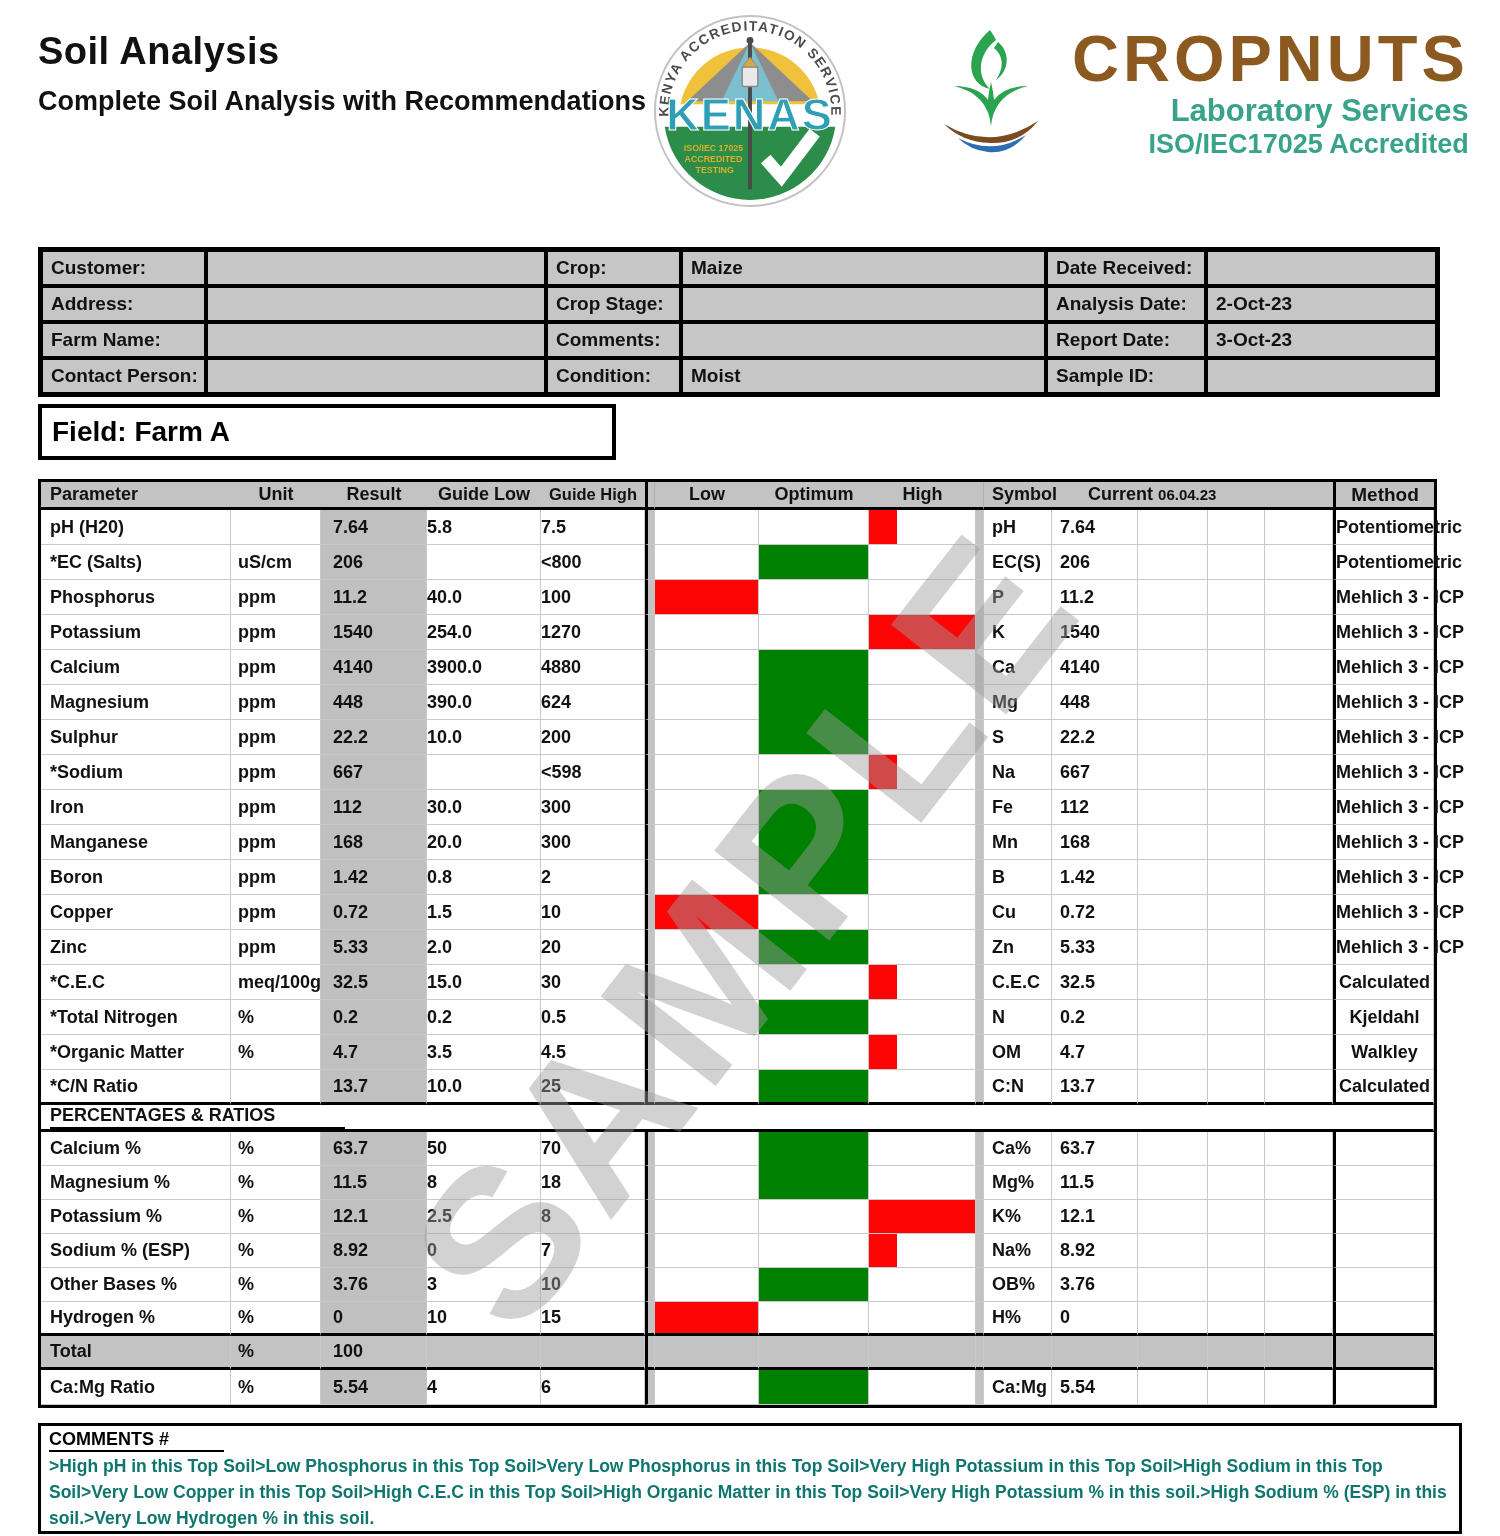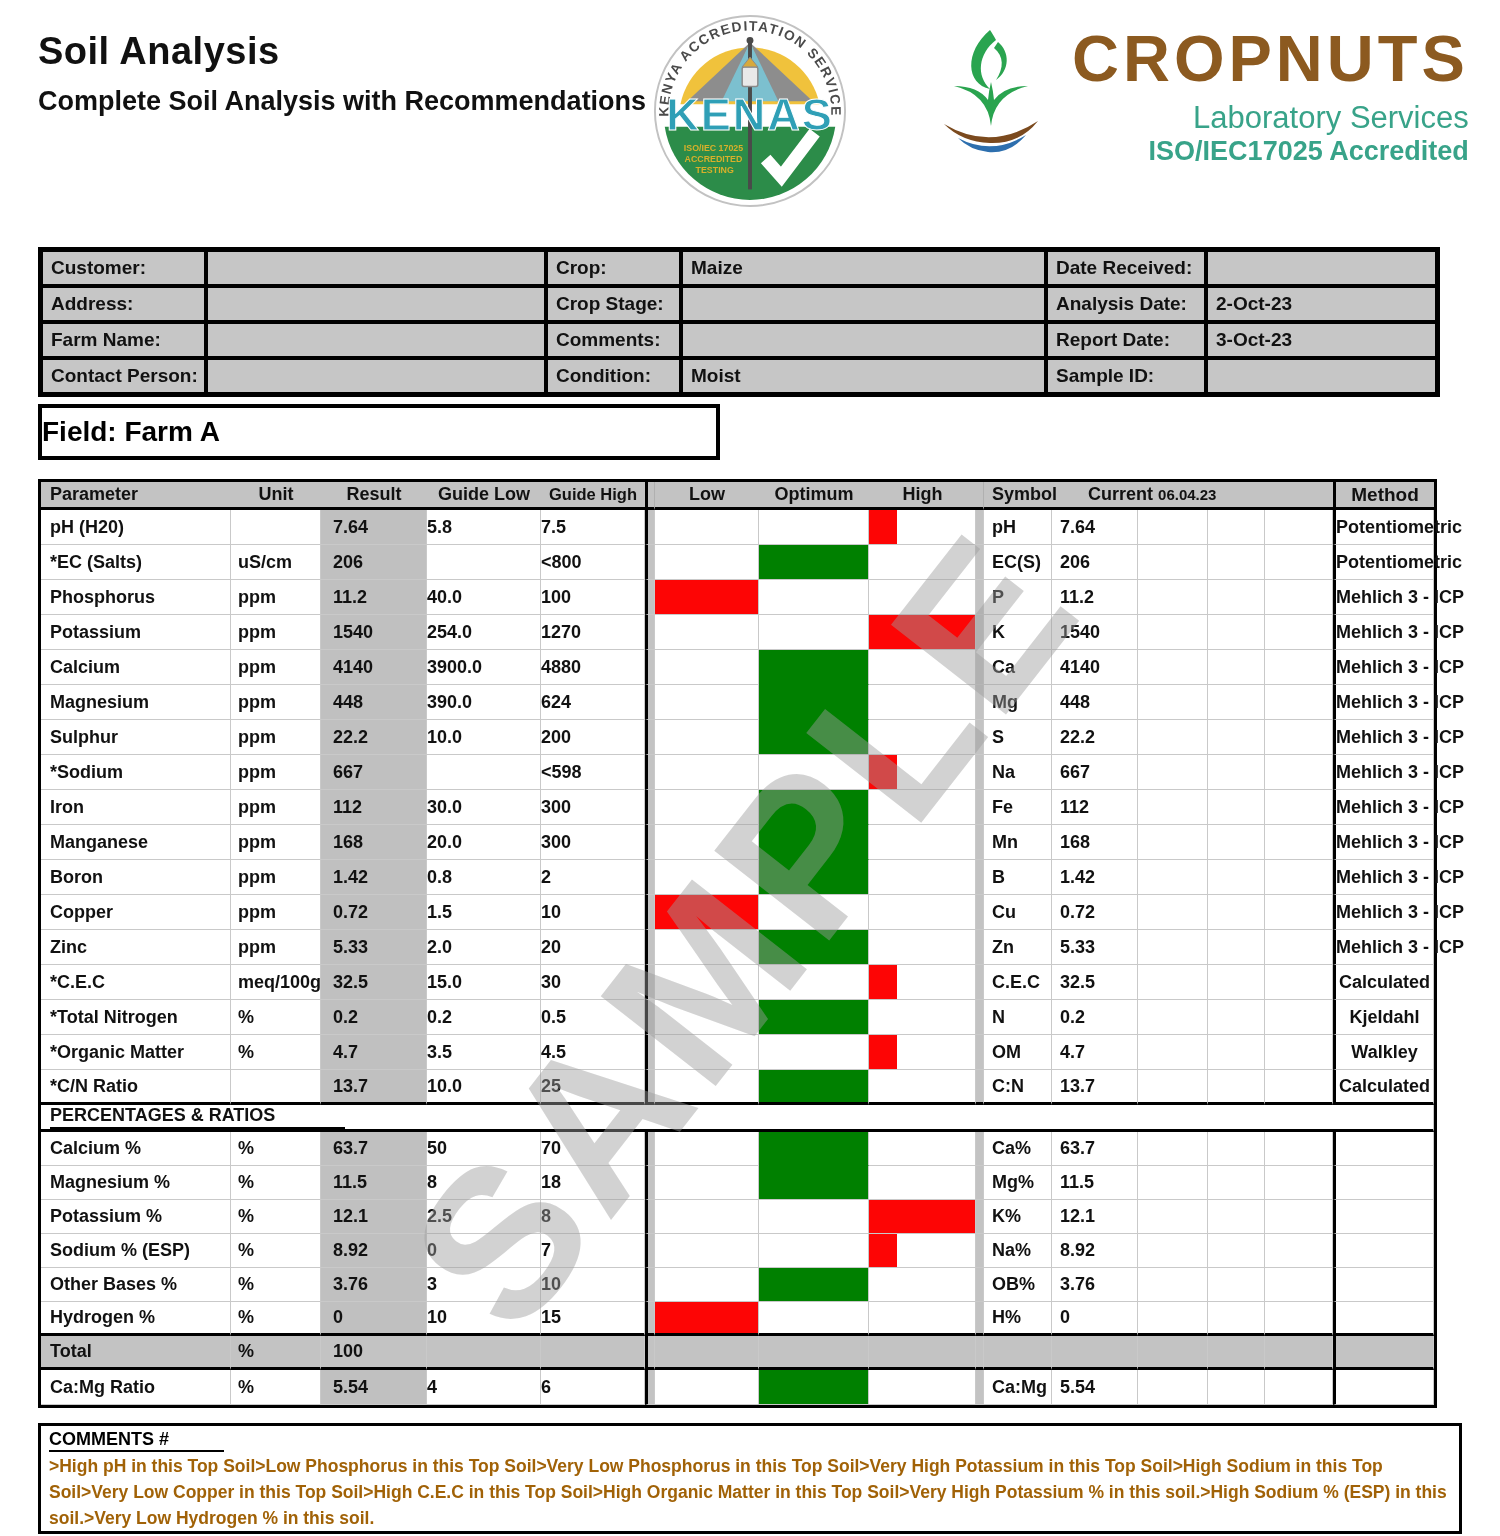--- a/index.html
+++ b/index.html
@@ -7,32 +7,32 @@
   .page { position: relative; width: 1500px; height: 1536px; background: #fff; overflow: hidden; }
 
   
   .title { position: absolute; left: 38px; top: 30px; font-size: 38px; font-weight: 800; color: #111; letter-spacing: 0.5px; }
   .subtitle { position: absolute; left: 38px; top: 86px; font-size: 27px; font-weight: 700; color: #111; }
 
   .kenas { position: absolute; left: 652px; top: 8px; width: 196px; height: 206px; }
   .cropnuts { position: absolute; left: 928px; top: 26px; display: flex; align-items: flex-start; gap: 14px; }
   .cropnuts-text { display: flex; flex-direction: column; align-items: flex-end; }
   .cropnuts-name { font-size: 65px; font-weight: 800; color: #8c5a20; letter-spacing: 4px; line-height: 1; }
-  .cropnuts-line1 { font-size: 31px; font-weight: 400; color: #38a389; margin-top: 9px; }
+  .cropnuts-line1 { font-size: 31px; font-weight: 700; color: #38a389; margin-top: 2px; }
   .cropnuts-line2 { font-size: 27px; font-weight: 700; color: #38a389; }
 
   
   .info-table { position: absolute; left: 38px; top: 247px; border-collapse: separate; border-spacing: 0;
                 border: 3px solid #000; table-layout: fixed; width: 1396px; }
   .info-table td { background: #c6c6c6; border: 2px solid #000; height: 36px; font-size: 19px; font-weight: 700;
                    padding: 0 8px; white-space: nowrap; overflow: hidden; color: #111; }
 
   
-  .field-box { position: absolute; left: 38px; top: 404px; width: 682px; height: 56px; border: 4px solid #000;
-               display: flex; align-items: center; font-size: 28px; font-weight: 800; background: #fff; }
+  .field-box { position: absolute; left: 38px; top: 404px; width: 578px; height: 56px; border: 4px solid #000;
+               display: flex; align-items: center; padding-left: 10px; font-size: 28px; font-weight: 800; background: #fff; }
 
   
   .main-table { position: absolute; left: 38px; top: 479px; border-collapse: separate; border-spacing: 0;
                 border: 3px solid #000; table-layout: fixed; width: 1397px; background: #fff; }
   .main-table th { background: #c3c3c3; border-bottom: 3px solid #000; height: 28px; font-size: 18px;
                    font-weight: 700; color: #111; white-space: nowrap; overflow: visible; }
   .main-table td { height: 35px; font-size: 18px; font-weight: 700; color: #111;
                    border-right: 1px solid #c9c9c9; border-bottom: 1px solid #c9c9c9;
                    white-space: nowrap; overflow: visible; background: #fff; }
   tr.prow td { height: 34px; }
@@ -70,21 +70,21 @@
   .watermark { position: absolute; left: 330px; top: 480px; width: 830px; height: 900px;
                display: flex; align-items: center; justify-content: center;
                transform: rotate(-52deg); font-size: 212px; font-weight: 700; letter-spacing: 8px;
                color: #9d9d9d; opacity: 0.45; z-index: 6; pointer-events: none; }
 
   
   .comments { position: absolute; left: 38px; top: 1423px; width: 1424px; height: 111px;
               border: 3px solid #000; background: #fff; padding: 3px 8px 8px 8px; z-index: 2; }
   .comments-title { display: inline-block; font-size: 18px; font-weight: 800;
                     border-bottom: 2px solid #000; padding-right: 55px; margin-bottom: 1px; }
-  .comments-text { font-size: 17.5px; font-weight: 600; line-height: 26px; color: #a16207;
+  .comments-text { font-size: 17.5px; font-weight: 600; line-height: 26px; color: #0f766e;
                    white-space: normal; }
 </style>
 </head>
 <body>
 
 <div class="page">
 
   <div class="title">Soil Analysis</div>
   <div class="subtitle">Complete Soil Analysis with Recommendations</div>
 

